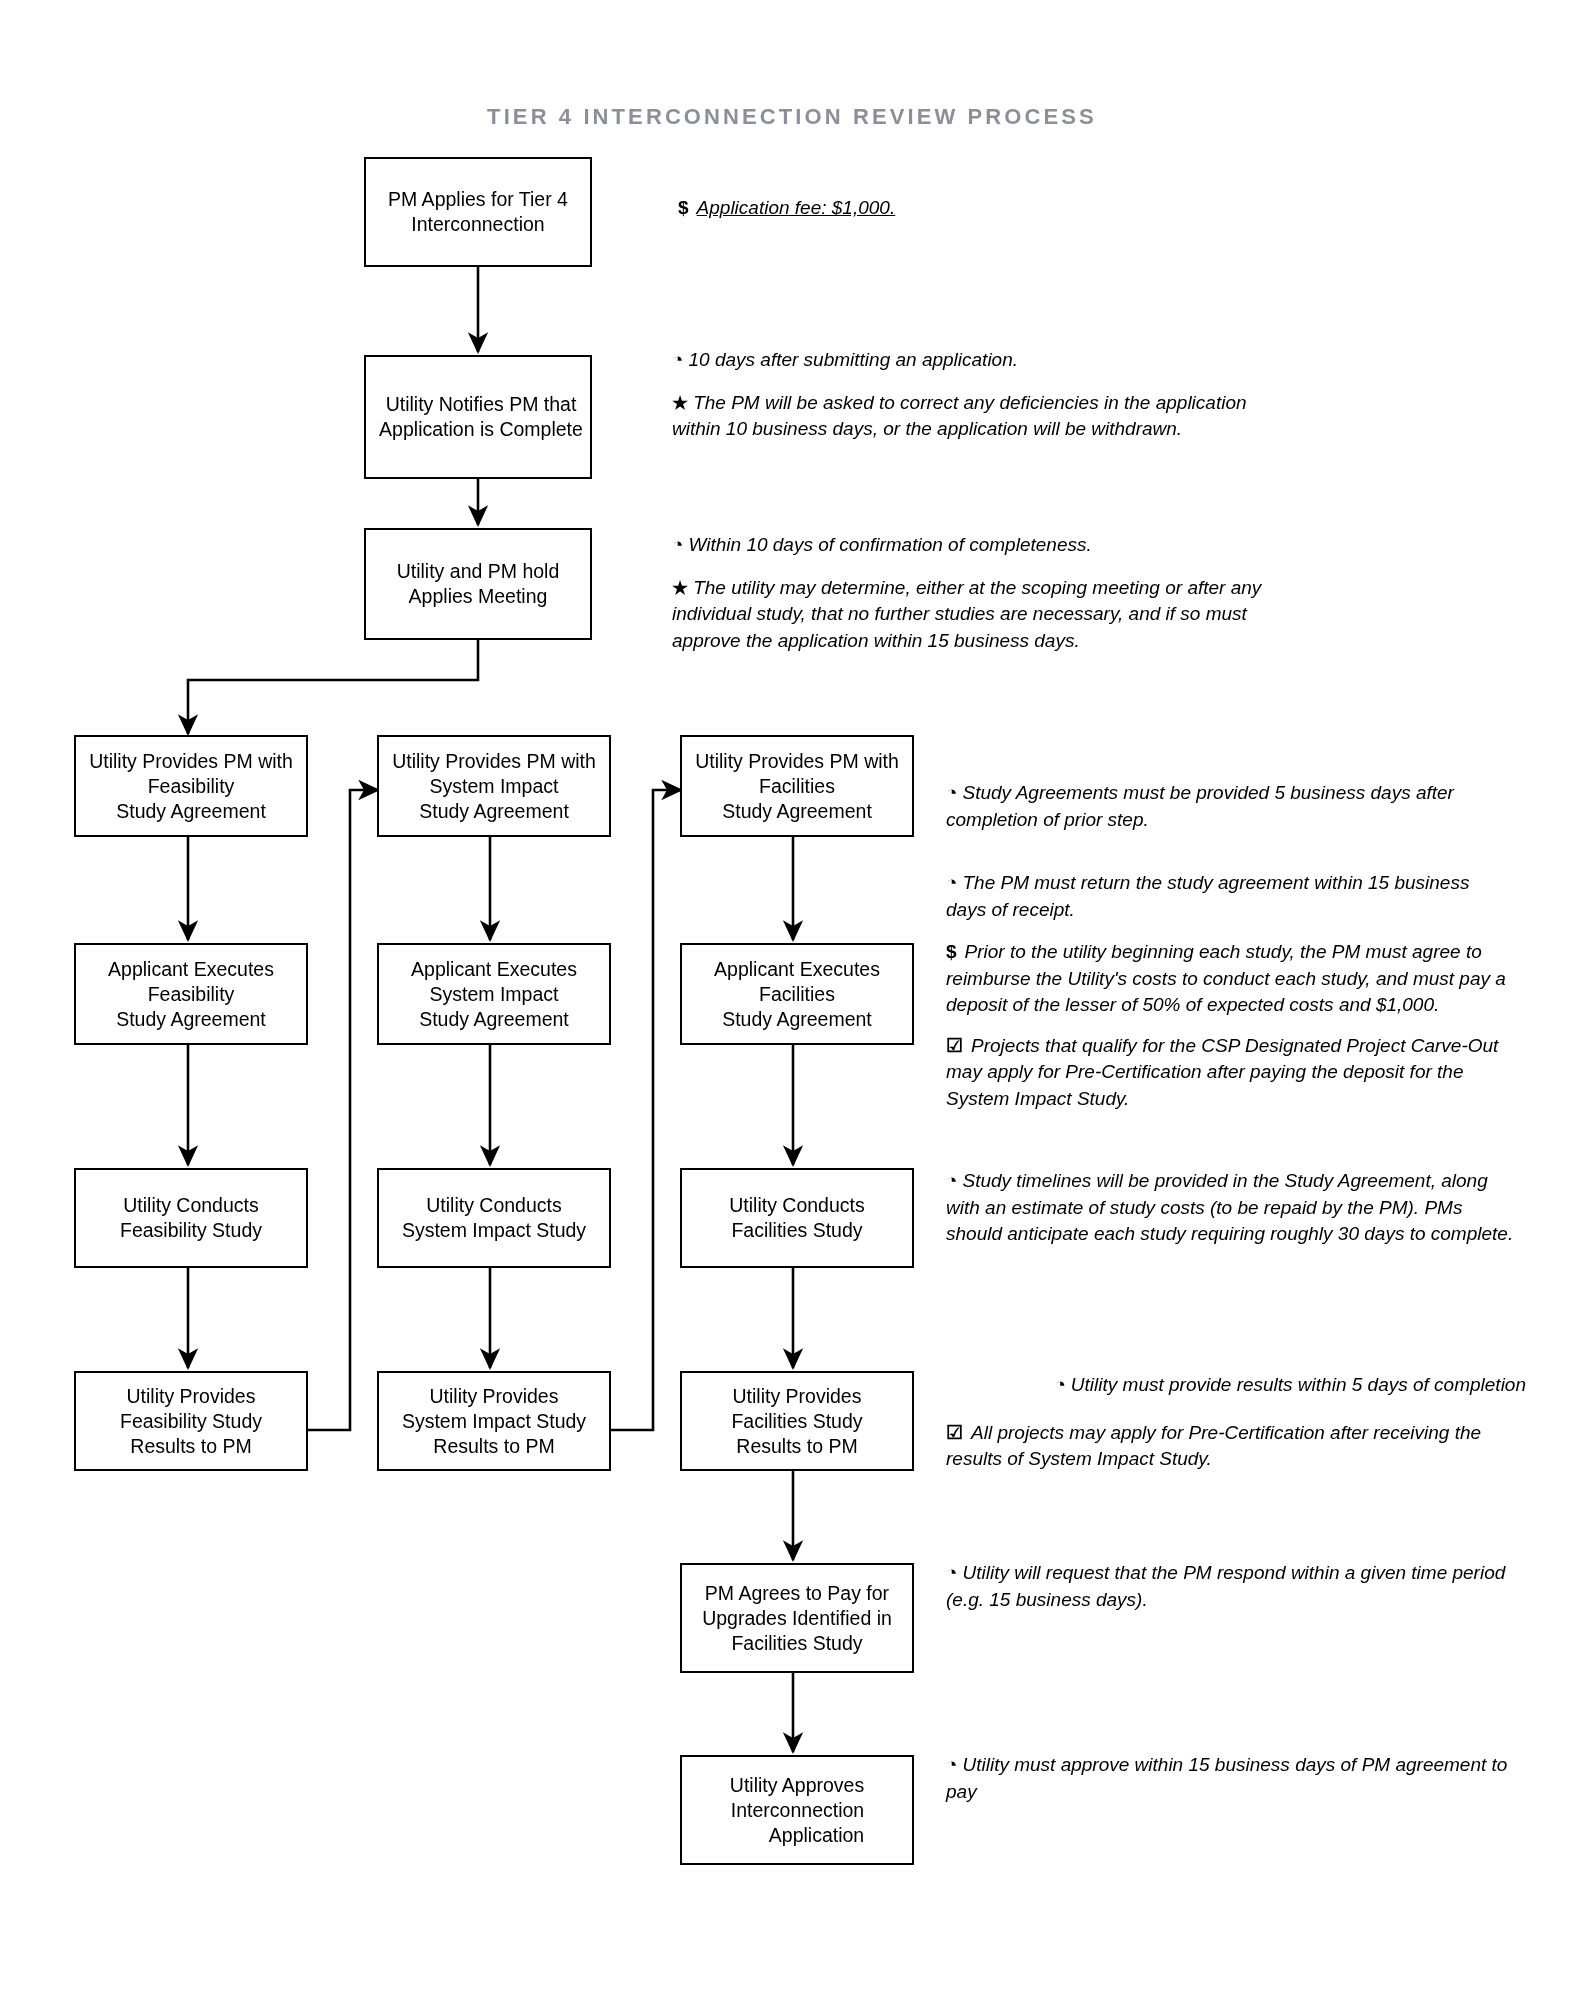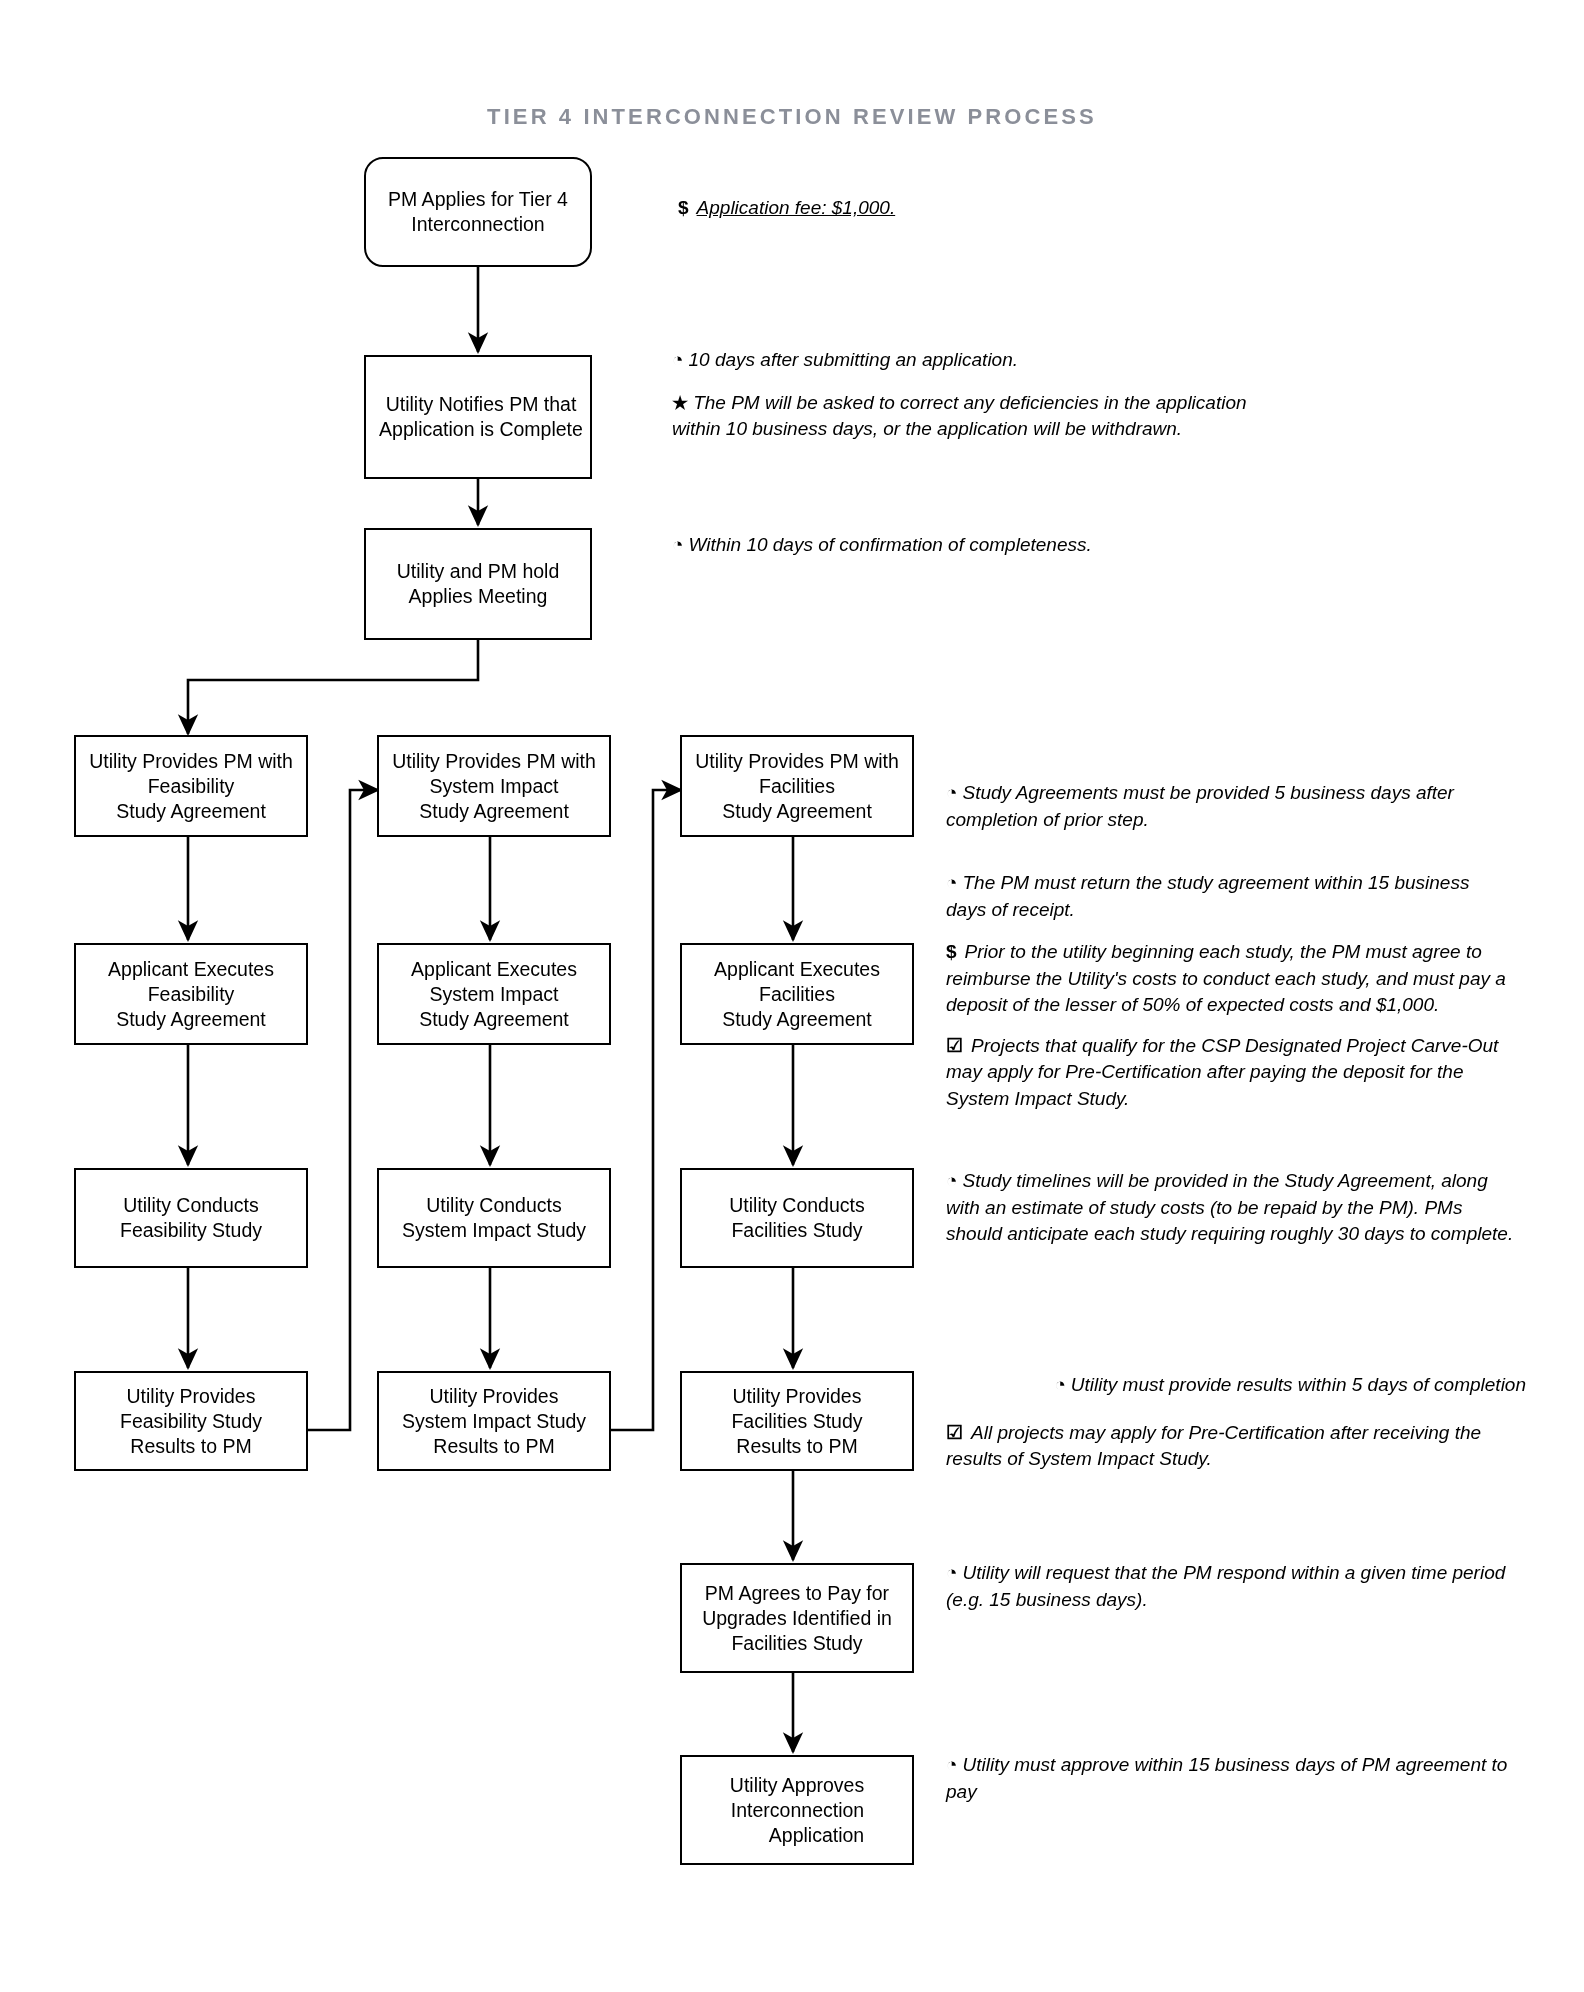--- a/index.html
+++ b/index.html
@@ -125,21 +125,21 @@
       <path d="M308,1430 L350,1430 L350,790 L378,790"></path>
 
       <path d="M611,1430 L653,1430 L653,790 L681,790"></path>
 
       <path d="M793,1470 L793,1560"></path>
 
       <path d="M793,1673 L793,1752"></path>
     </g>
   </svg>
 
-  <div class="node" style="left:364px; top:157px; width:228px; height:110px;border-radius:19px;">PM Applies for Tier 4
+  <div class="node" style="left:364px; top:157px; width:228px; height:110px;">PM Applies for Tier 4
 Interconnection</div>
 
   <div class="node" style="left:364px; top:355px; width:228px; height:124px;padding-left:12px;">Utility Notifies PM that
 Application is Complete</div>
 
   <div class="node" style="left:364px; top:528px; width:228px; height:112px;">Utility and PM hold
 Applies Meeting</div>
 
   <div class="node" style="left:74px; top:735px; width:234px; height:102px;">Utility Provides PM with
 Feasibility
@@ -198,20 +198,21 @@
     <p><span class="ico money">$</span><span>Application fee: $1,000.</span></p>
   </div>
 
   <div class="annot" style="left:657px; top:347px; width:600px;margin-left:15px;">
     <p><span class="ico clock">◔</span><span>10 days after submitting an application.</span></p>
     <p><span class="ico star">★</span><span>The PM will be asked to correct any deficiencies in the application within 10 business days, or the application will be withdrawn.</span></p>
   </div>
 
   <div class="annot" style="left:672px; top:532px; width:620px;">
     <p><span class="ico clock">◔</span><span>Within 10 days of confirmation of completeness.</span></p>
+    <p><span class="ico star">★</span><span>The utility may determine, either at the scoping meeting or after any individual study, that no further studies are necessary, and if so must approve the application within 15 business days.</span></p>
   </div>
 
   <div class="annot" style="left:946px; top:744px; width:560px;margin-top:36px;">
     <p><span class="ico clock">◔</span><span>Study Agreements must be provided 5 business days after completion of prior step.</span></p>
   </div>
 
   <div class="annot" style="left:946px; top:870px; width:560px;">
     <p><span class="ico clock">◔</span><span>The PM must return the study agreement within 15 business days of receipt.</span></p>
     <p style="margin-bottom:14px;"><span class="ico money">$</span><span>Prior to the utility beginning each study, the PM must agree to reimburse the Utility's costs to conduct each study, and must pay a deposit of the lesser of 50% of expected costs and $1,000.</span></p>
     <p><span class="ico check">☑</span><span>Projects that qualify for the CSP Designated Project Carve-Out may apply for Pre-Certification after paying the deposit for the System Impact Study.</span></p>

